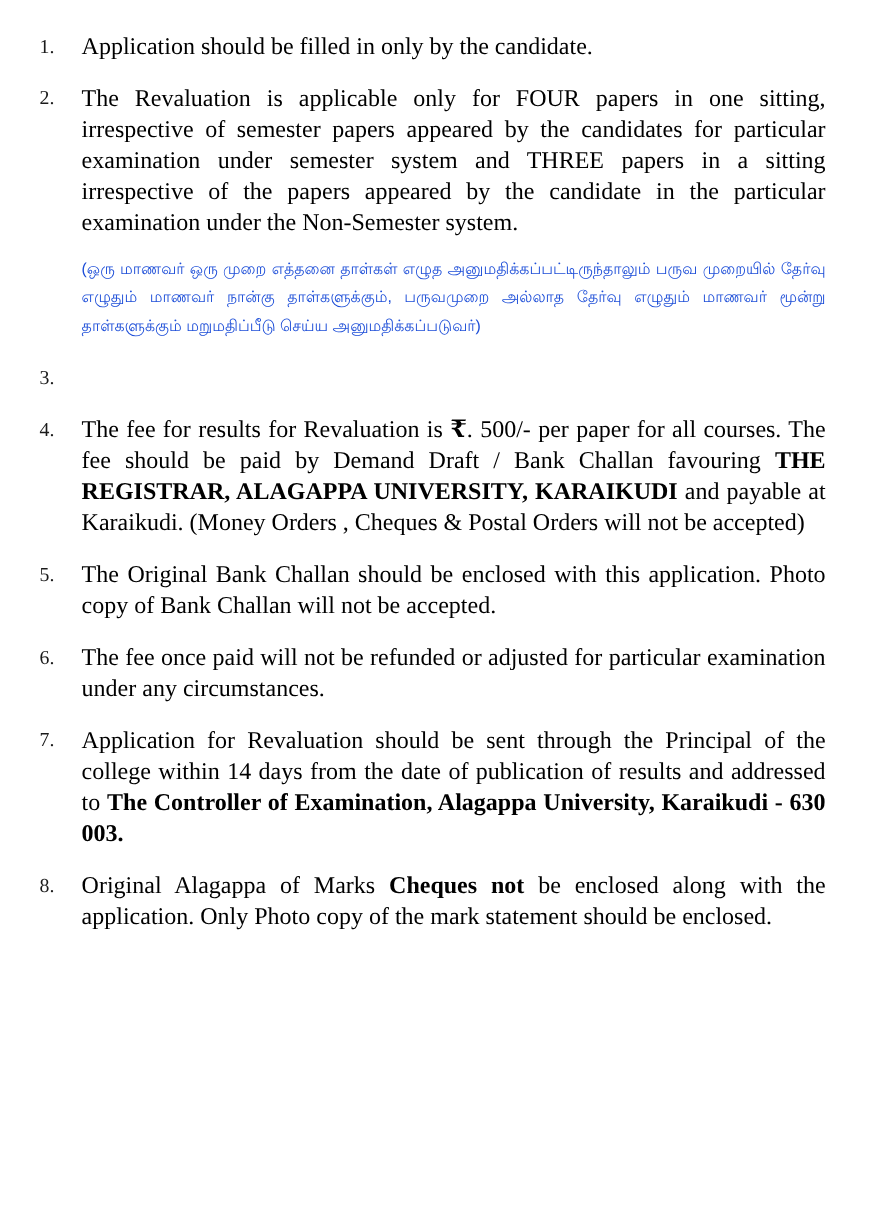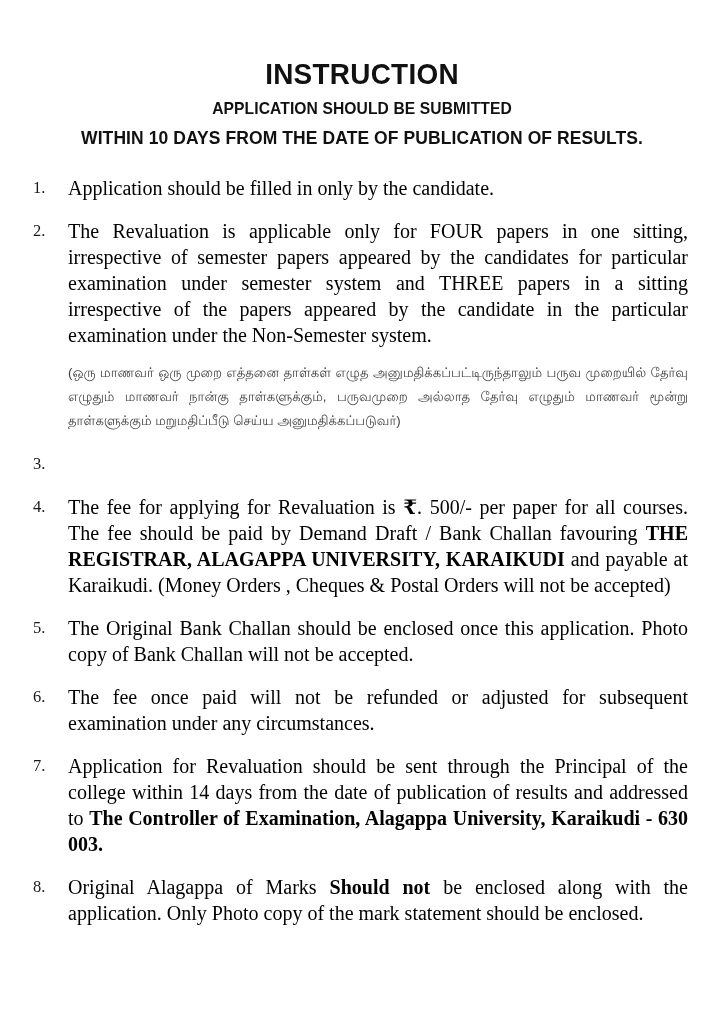--- a/index.html
+++ b/index.html
@@ -97,37 +97,32 @@
     margin-top: -4px;
     margin-bottom: 18px;
   }
   .tamil-block p {
     margin: 0;
     font-family: "Liberation Sans", "DejaVu Sans", sans-serif;
     font-size: 13.2px;
     line-height: 24px;
     text-align: justify;
     text-justify: inter-word;
-    color: #404040;
+    color: #1d4ed8;
   }
 
   .rupee {
     font-weight: bold;
   }
 </style>
 </head>
 <body>
 
 <div class="page">
 
-  <div class="header">
-    <h1 class="title">INSTRUCTION</h1>
-    <div class="subtitle-1">APPLICATION SHOULD BE SUBMITTED</div>
-    <div class="subtitle-2">WITHIN 10 DAYS FROM THE DATE OF PUBLICATION OF RESULTS.</div>
-  </div>
 
   <div class="list">
 
     <div class="item">
       <div class="num">1.</div>
       <div class="body">Application should be filled in only by the candidate.</div>
     </div>
 
     <div class="item">
       <div class="num">2.</div>
@@ -137,37 +132,37 @@
     <div class="tamil-block">
       <p>(ஒரு மாணவர் ஒரு முறை எத்தனை தாள்கள் எழுத அனுமதிக்கப்பட்டிருந்தாலும் பருவ முறையில் தேர்வு எழுதும் மாணவர் நான்கு தாள்களுக்கும், பருவமுறை அல்லாத தேர்வு எழுதும் மாணவர் மூன்று தாள்களுக்கும் மறுமதிப்பீடு செய்ய அனுமதிக்கப்படுவர்)</p>
     </div>
 
     <div class="item caps">
       <div class="num">3.</div>
     </div>
 
     <div class="item">
       <div class="num">4.</div>
-      <div class="body"><span>The fee for applying for Revaluation is </span><span class="rupee">₹</span><span>. 500/- per paper for all courses. The fee should be paid by Demand Draft / Bank Challan favouring  </span><b>THE REGISTRAR, ALAGAPPA UNIVERSITY, KARAIKUDI</b><span> and payable at Karaikudi. (Money Orders , Cheques &amp; Postal Orders will not be accepted)</span></div>
+      <div class="body"><span>The fee for results for Revaluation is </span><span class="rupee">₹</span><span>. 500/- per paper for all courses. The fee should be paid by Demand Draft / Bank Challan favouring  </span><b>THE REGISTRAR, ALAGAPPA UNIVERSITY, KARAIKUDI</b><span> and payable at Karaikudi. (Money Orders , Cheques &amp; Postal Orders will not be accepted)</span></div>
     </div>
 
     <div class="item">
       <div class="num">5.</div>
-      <div class="body">The Original Bank Challan should be enclosed once this application. Photo copy of Bank Challan will not be accepted.</div>
+      <div class="body">The Original Bank Challan should be enclosed with this application. Photo copy of Bank Challan will not be accepted.</div>
     </div>
 
     <div class="item">
       <div class="num">6.</div>
-      <div class="body">The fee once paid will not be refunded or adjusted for subsequent examination under any circumstances.</div>
+      <div class="body">The fee once paid will not be refunded or adjusted for particular examination under any circumstances.</div>
     </div>
 
     <div class="item">
       <div class="num">7.</div>
       <div class="body"><span>Application for Revaluation should be sent through the Principal of the college within 14 days from the date of publication of results and addressed to </span><b>The Controller of Examination, Alagappa University, Karaikudi  - 630 003.</b><span></span></div>
     </div>
 
     <div class="item">
       <div class="num">8.</div>
-      <div class="body"><span>Original Alagappa of Marks </span><b>Should not</b><span> be enclosed along with the application. Only Photo copy of the mark statement should be enclosed.</span></div>
+      <div class="body"><span>Original Alagappa of Marks </span><b>Cheques not</b><span> be enclosed along with the application. Only Photo copy of the mark statement should be enclosed.</span></div>
     </div>
 
   </div>
 </div>
 
 </body></html>

